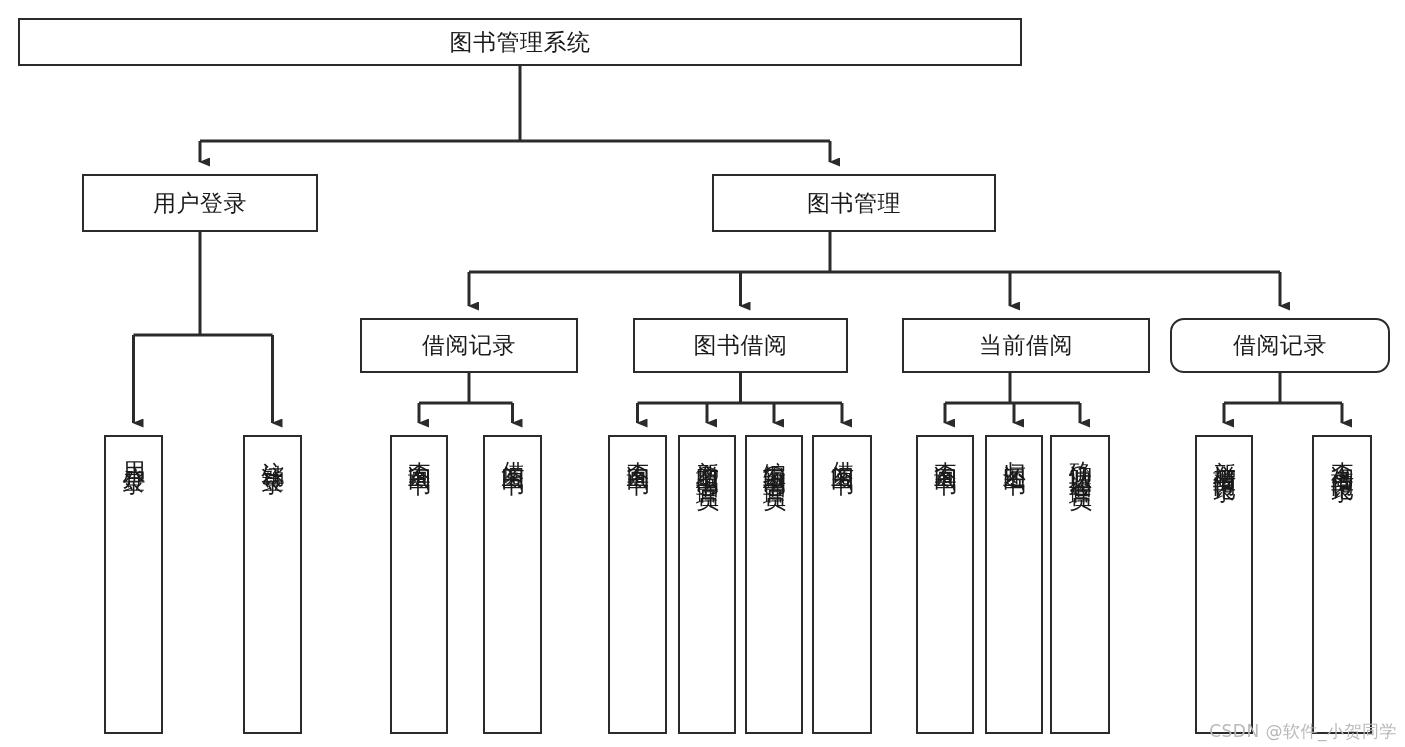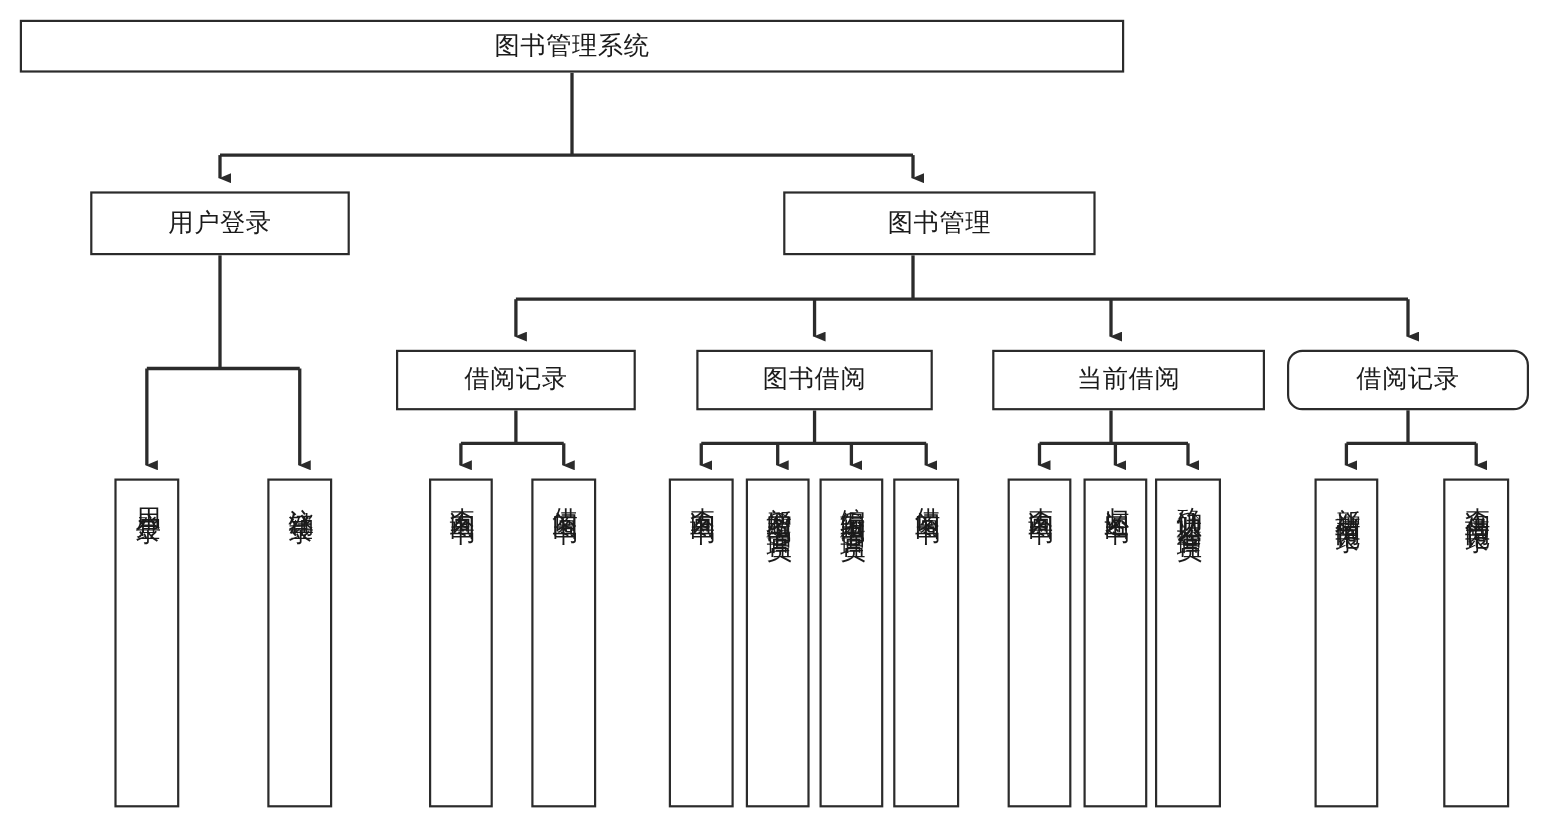--- a/index.html
+++ b/index.html
@@ -179,13 +179,14 @@
         <span class="node-label">确认归还（管理员）</span>
       </div>
       <div class="node vert" style="left: 1195px; top: 435px; width: 58px; height: 299px;">
         <span class="node-label">新增借阅记录</span>
       </div>
       <div class="node vert" style="left: 1312px; top: 435px; width: 60px; height: 299px;">
         <span class="node-label">查询借阅记录</span>
       </div>
     </div>
 
+  <div class="watermark">CSDN @软件_小贺同学</div>
 </div>
 
 </body></html>

